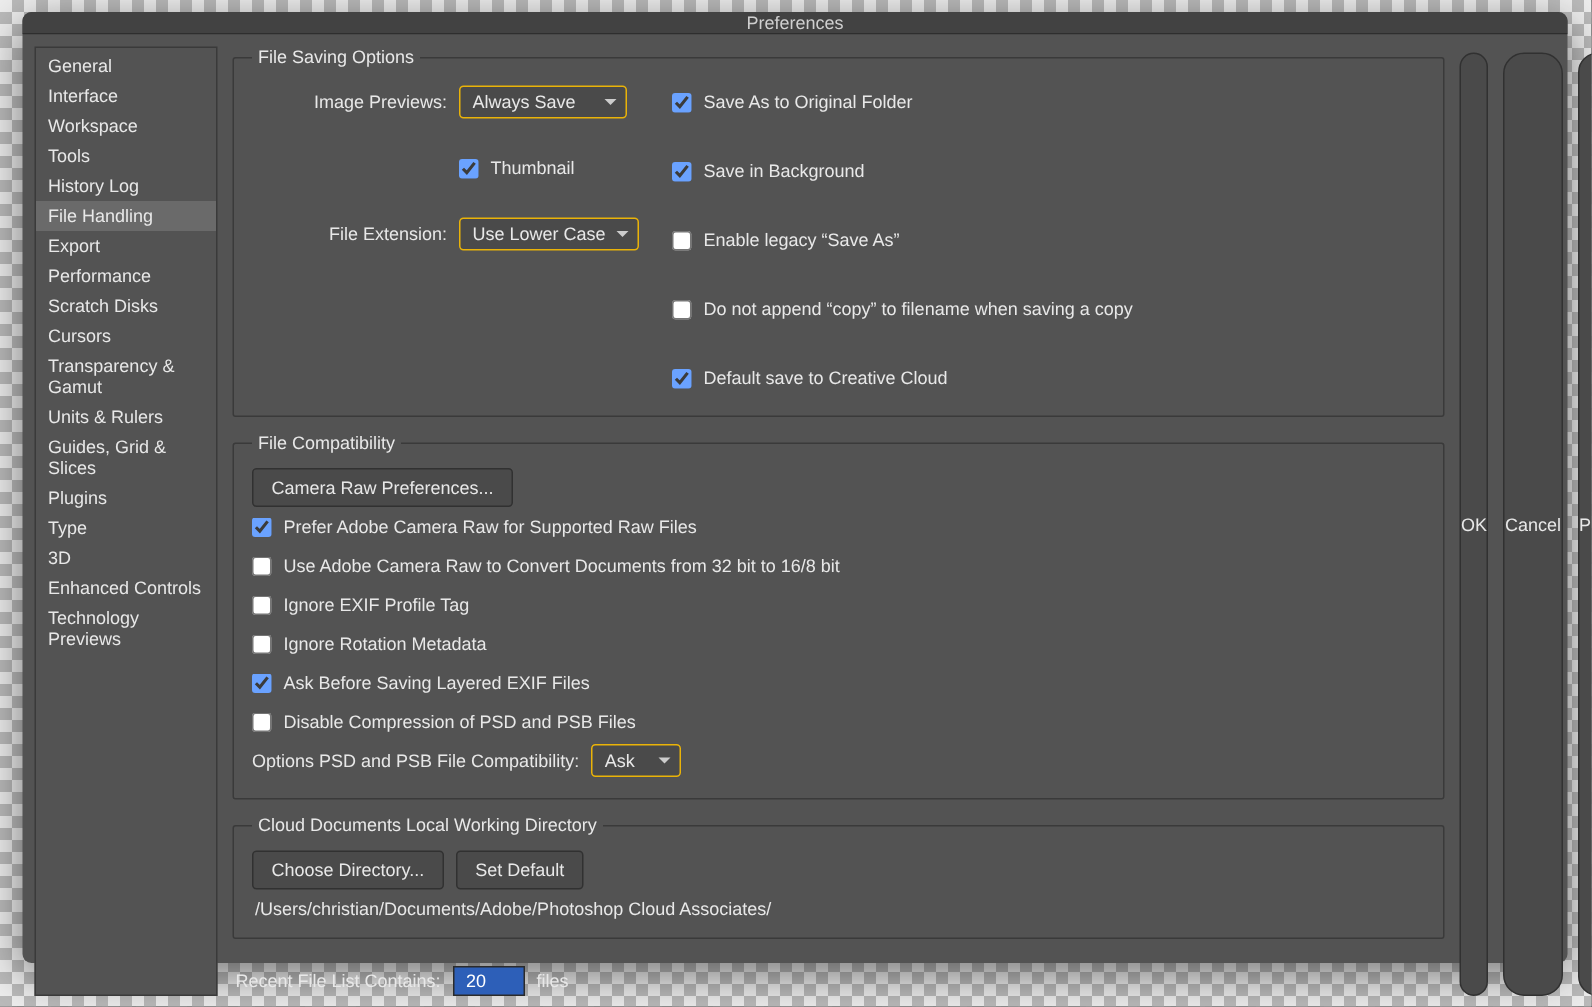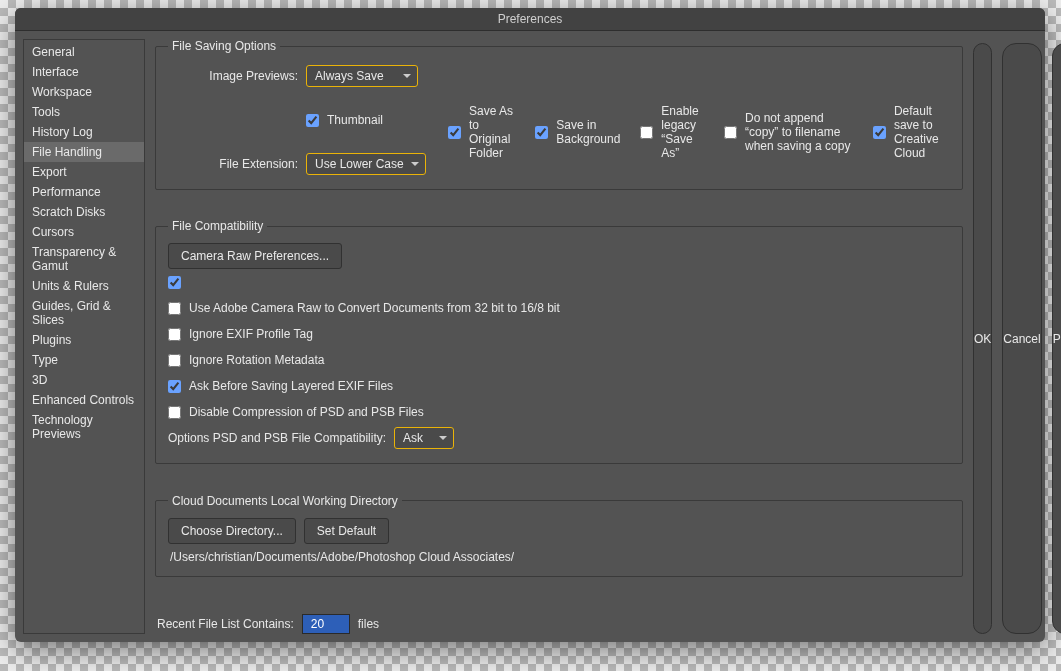--- a/index.html
+++ b/index.html
@@ -104,23 +104,22 @@
   }
   .col-left {
     width: 260px;
     display: flex;
     flex-direction: column;
     gap: 18px;
   }
   .col-right {
     flex: 1;
     display: flex;
-    flex-direction: row;
+    flex-direction: column;
     gap: 20px;
-    margin-top: 24px;
   }
   .label-right {
     width: 130px;
     text-align: right;
     color: #e8e8e8;
   }
   select.dd {
     background: #4a4a4a;
     color: #e8e8e8;
     border: 1px solid #eab308;
@@ -275,20 +274,21 @@
         </div>
       </fieldset>
 
       <fieldset>
         <legend>File Compatibility</legend>
         <div class="row">
           <button class="btn">Camera Raw Preferences...</button>
         </div>
         <div class="row">
           <input type="checkbox" id="preferacr-cb" checked="" style="">
+          <label>Prefer Adobe Camera Raw for Supported Raw Files</label>
         </div>
         <div class="row">
           <input type="checkbox" id="useacrconv-cb" style="">
           <label>Use Adobe Camera Raw to Convert Documents from 32 bit to 16/8 bit</label>
         </div>
         <div class="row">
           <input type="checkbox" id="ignexif-cb" style="">
           <label>Ignore EXIF Profile Tag</label>
         </div>
         <div class="row">

